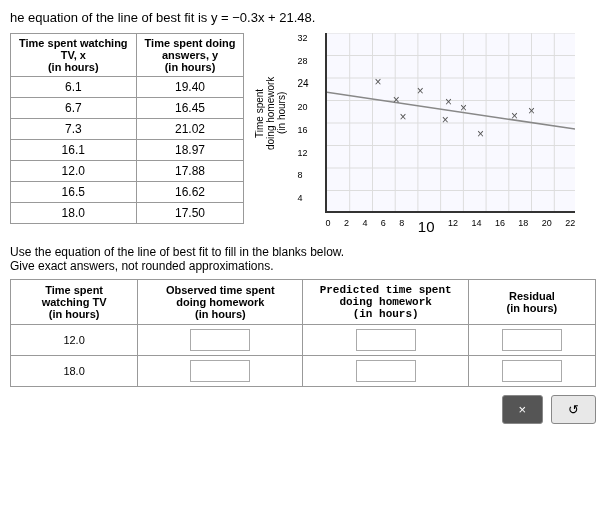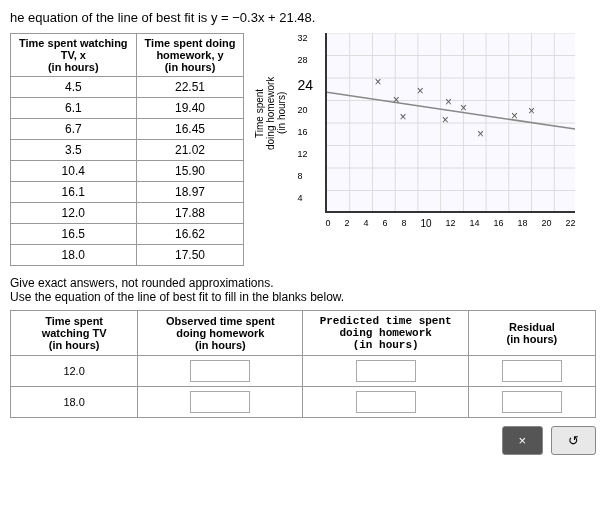--- a/index.html
+++ b/index.html
@@ -94,45 +94,37 @@
     <table class="data-table">
       <thead>
         <tr>
           <th>
             <div>Time spent watching</div>
             <div>TV, x</div>
             <div>(in hours)</div>
           </th>
           <th>
             <div>Time spent doing</div>
-            <div>homework, y</div>
+            <div>answers, y</div>
             <div>(in hours)</div>
           </th>
         </tr>
       </thead>
       <tbody id="data-table-body">
-      <tr>
-            <td>4.5</td>
-            <td>22.51</td>
-          </tr>
           <tr>
             <td>6.1</td>
             <td>19.40</td>
           </tr>
           <tr>
             <td>6.7</td>
             <td>16.45</td>
           </tr>
           <tr>
-            <td>3.5</td>
+            <td>7.3</td>
             <td>21.02</td>
-          </tr>
-          <tr>
-            <td>10.4</td>
-            <td>15.90</td>
           </tr>
           <tr>
             <td>16.1</td>
             <td>18.97</td>
           </tr>
           <tr>
             <td>12.0</td>
             <td>17.88</td>
           </tr>
           <tr>
@@ -151,21 +143,21 @@
     <div class="chart-label-area">
       <div style="display:flex; flex-direction:column; align-items:center; margin-right:2px;">
         <span style="font-size:10px; writing-mode:vertical-rl; transform:rotate(180deg); height:160px; text-align:center; white-space:nowrap;">Time spent<br>doing homework<br>(in hours)</span>
       </div>
       <div>
         <div style="position:relative; margin-left:30px;">
           
           <div style="position:absolute; left:-28px; top:0; height:170px; display:flex; flex-direction:column; justify-content:space-between;">
             <span style="font-size:9px;">32</span>
             <span style="font-size:9px;">28</span>
-            <span style="font-size:14px;">24</span>
+            <span style="font-size:10px;">24</span>
             <span style="font-size:9px;">20</span>
             <span style="font-size:9px;">16</span>
             <span style="font-size:9px;">12</span>
             <span style="font-size:9px;">8</span>
             <span style="font-size:9px;">4</span>
           </div>
           
           <svg width="250" height="180" style="border-left:2px solid #333; border-bottom:2px solid #333; background:#f9f9ff;">
 
             <line x1="0" y1="0" x2="250" y2="0" stroke="#ddd" stroke-width="1"></line>
@@ -211,37 +203,37 @@
 
             <text x="204.5" y="81.6" font-size="12" text-anchor="middle" fill="#555">×</text>
           </svg>
           
           <div style="display:flex; justify-content:space-between; margin-left:0; width:250px; margin-top:2px;">
             <span style="font-size:9px;">0</span>
             <span style="font-size:9px;">2</span>
             <span style="font-size:9px;">4</span>
             <span style="font-size:9px;">6</span>
             <span style="font-size:9px;">8</span>
-            <span style="font-size:10px;">10</span>
+            <span style="font-size:15px;">10</span>
             <span style="font-size:9px;">12</span>
             <span style="font-size:9px;">14</span>
             <span style="font-size:9px;">16</span>
             <span style="font-size:9px;">18</span>
             <span style="font-size:9px;">20</span>
             <span style="font-size:9px;">22</span>
           </div>
         </div>
       </div>
     </div>
   </div>
 </div>
 
 <div style="font-size:12px; margin-bottom:6px;">
+  <div>Use the equation of the line of best fit to fill in the blanks below.</div>
   <div>Give exact answers, not rounded approximations.</div>
-  <div>Use the equation of the line of best fit to fill in the blanks below.</div>
 </div>
 
 <table class="fill-table">
   <thead>
     <tr>
       <th style="width:100px;">Time spent<br>watching TV<br>(in hours)</th>
       <th style="width:130px;">Observed time spent<br>doing homework<br>(in hours)</th>
       <th style="width:130px;font-family:Liberation Mono, monospace;">Predicted time spent<br>doing homework<br>(in hours)</th>
       <th style="width:100px;">Residual<br>(in hours)</th>
     </tr>

